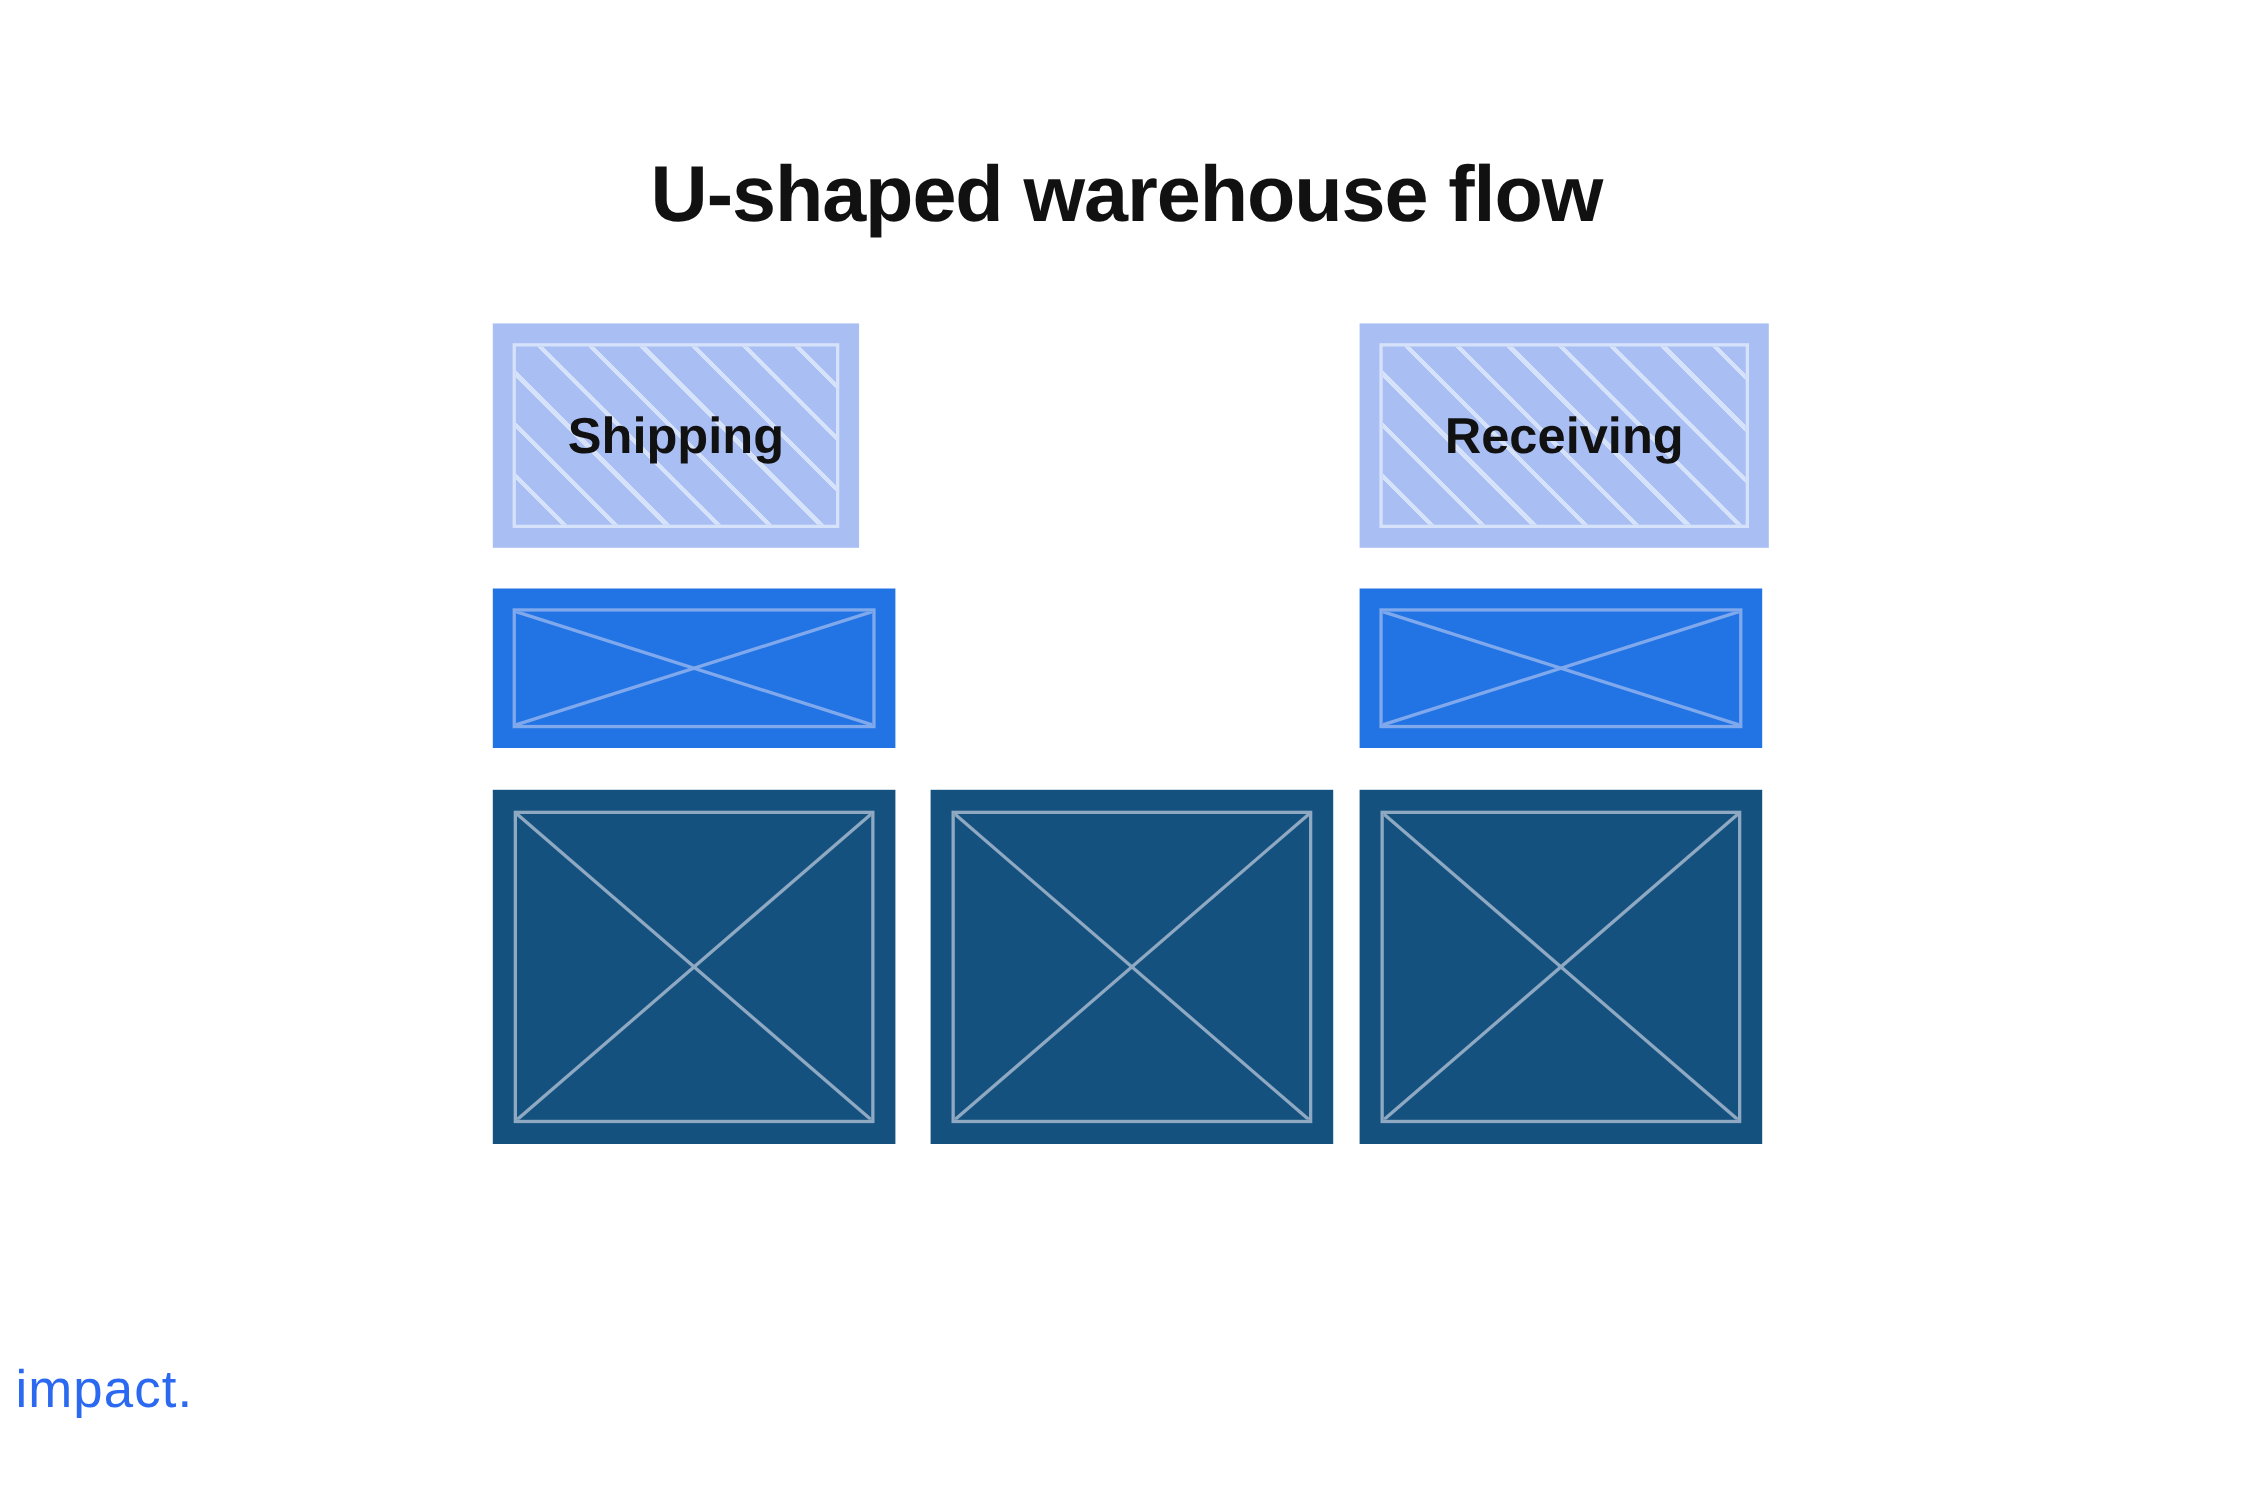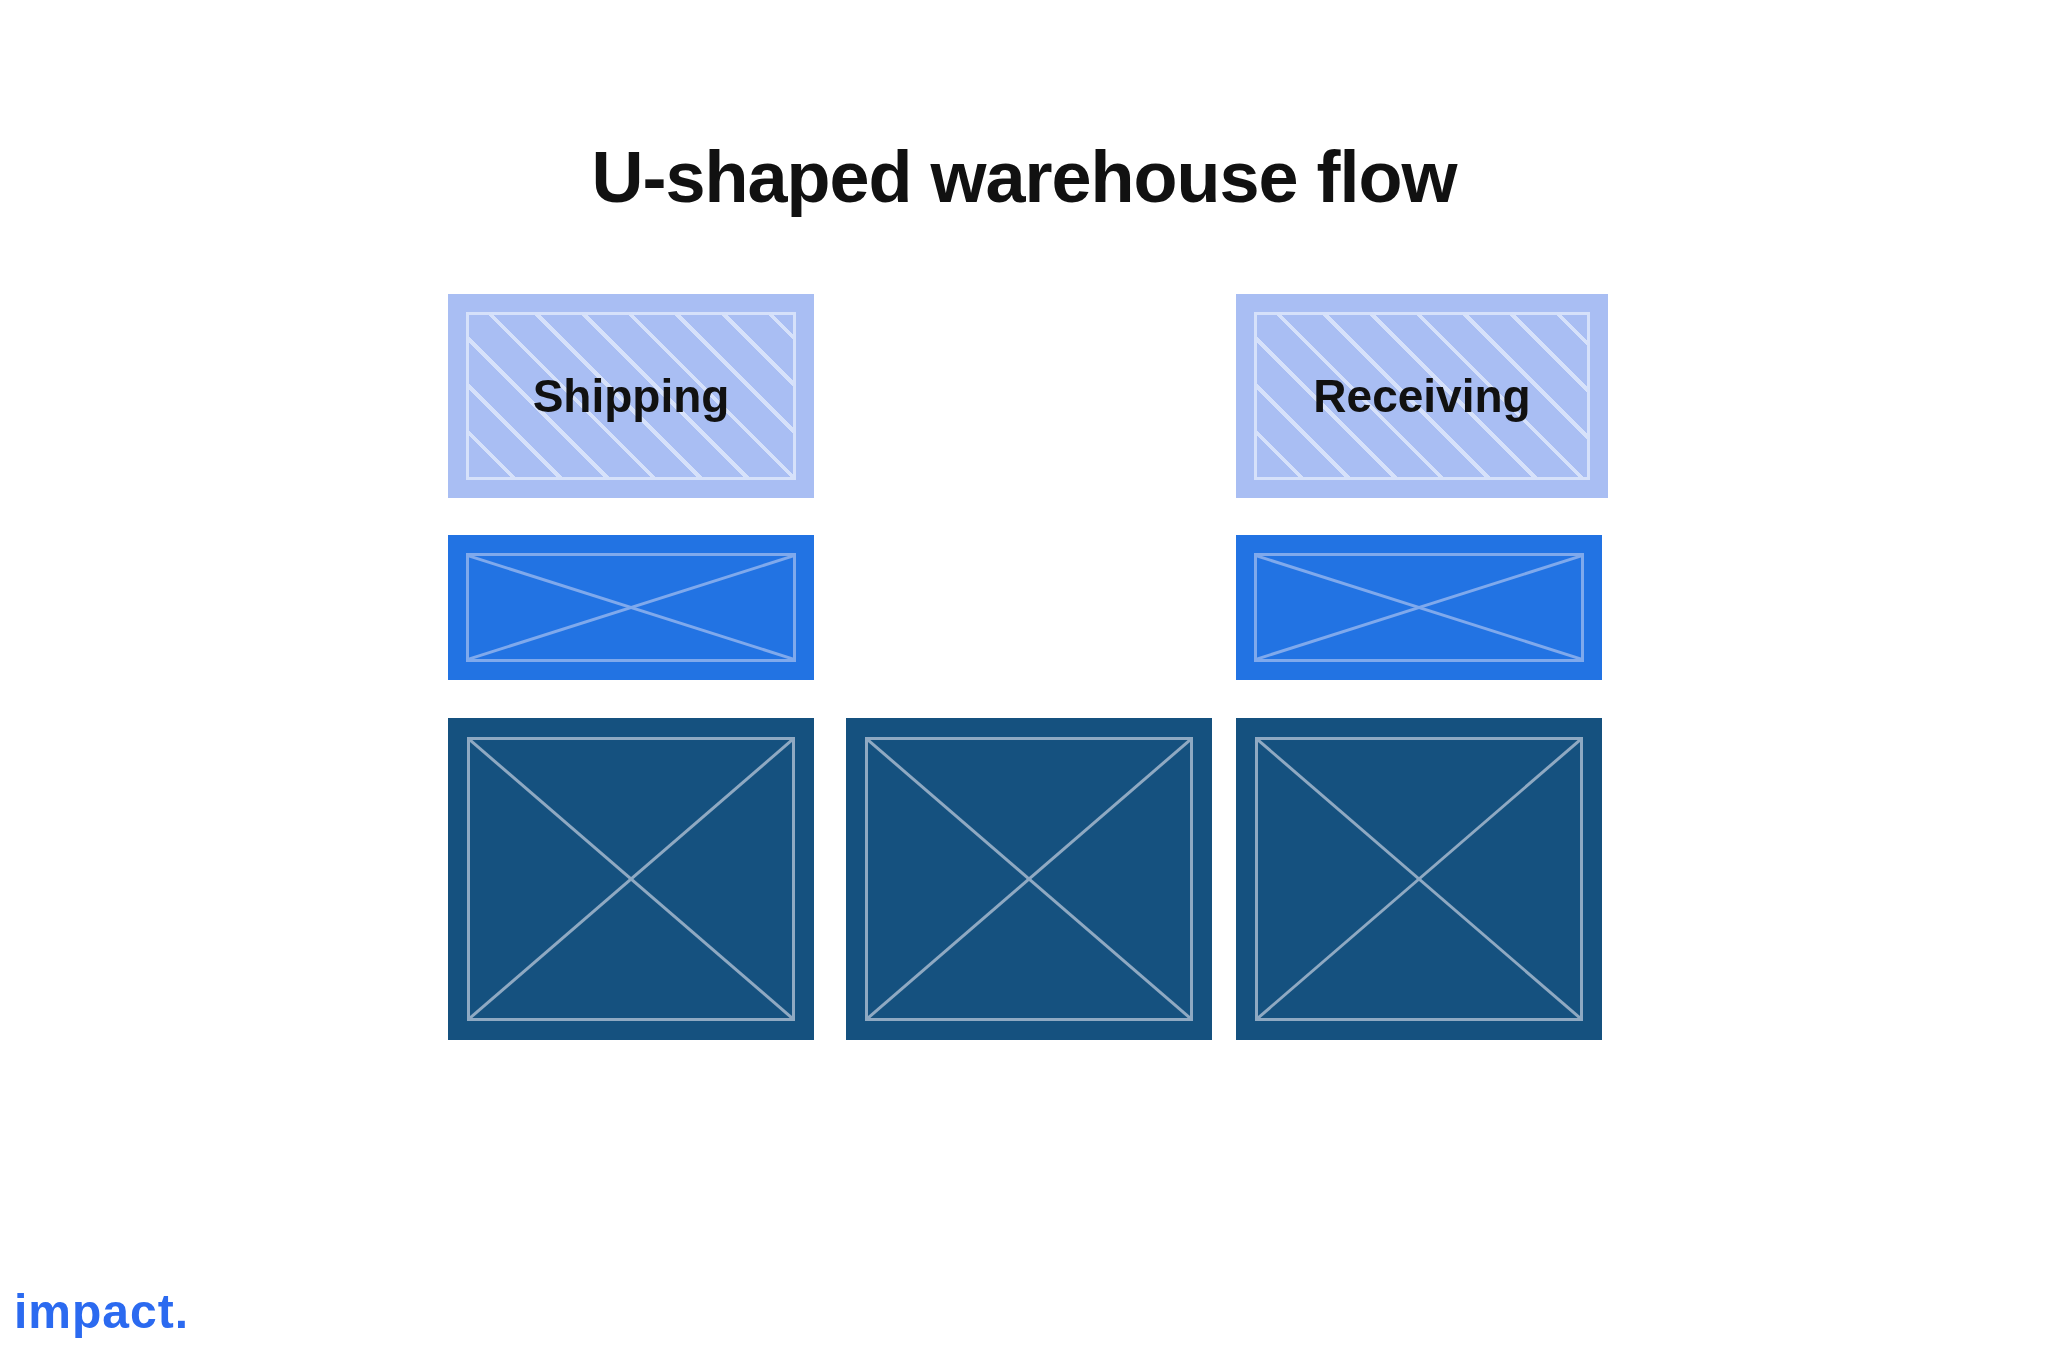--- a/index.html
+++ b/index.html
@@ -67,34 +67,33 @@
   .zone-inner svg{
     position:absolute;
     inset:0;
     width:100%;height:100%;
     display:block;
   }
   .brand-logo{
     position:absolute;
     left:14px;top:1236px;
     font-size:48px;
-    font-weight:700;
+    font-weight:400;
     letter-spacing:1px;
     color:var(--logo-blue);
-    margin-top:48px;
   }
 </style>
 </head>
 <body>
 
 <div class="canvas">
 
   <h1 class="diagram-title">U-shaped warehouse flow</h1>
 
-  <div class="zone dock" style="left:448px;top:294px;width:366px;height:204px">
+  <div class="zone dock" style="left:448px;top:294px;width:333px;height:204px">
     <div class="zone-inner"></div>
     <div class="zone-label">Shipping</div>
   </div>
 
   <div class="zone dock" style="left:1236px;top:294px;width:372px;height:204px">
     <div class="zone-inner"></div>
     <div class="zone-label">Receiving</div>
   </div>
 
   <div class="zone staging" style="left:448px;top:535px;width:366px;height:145px">

